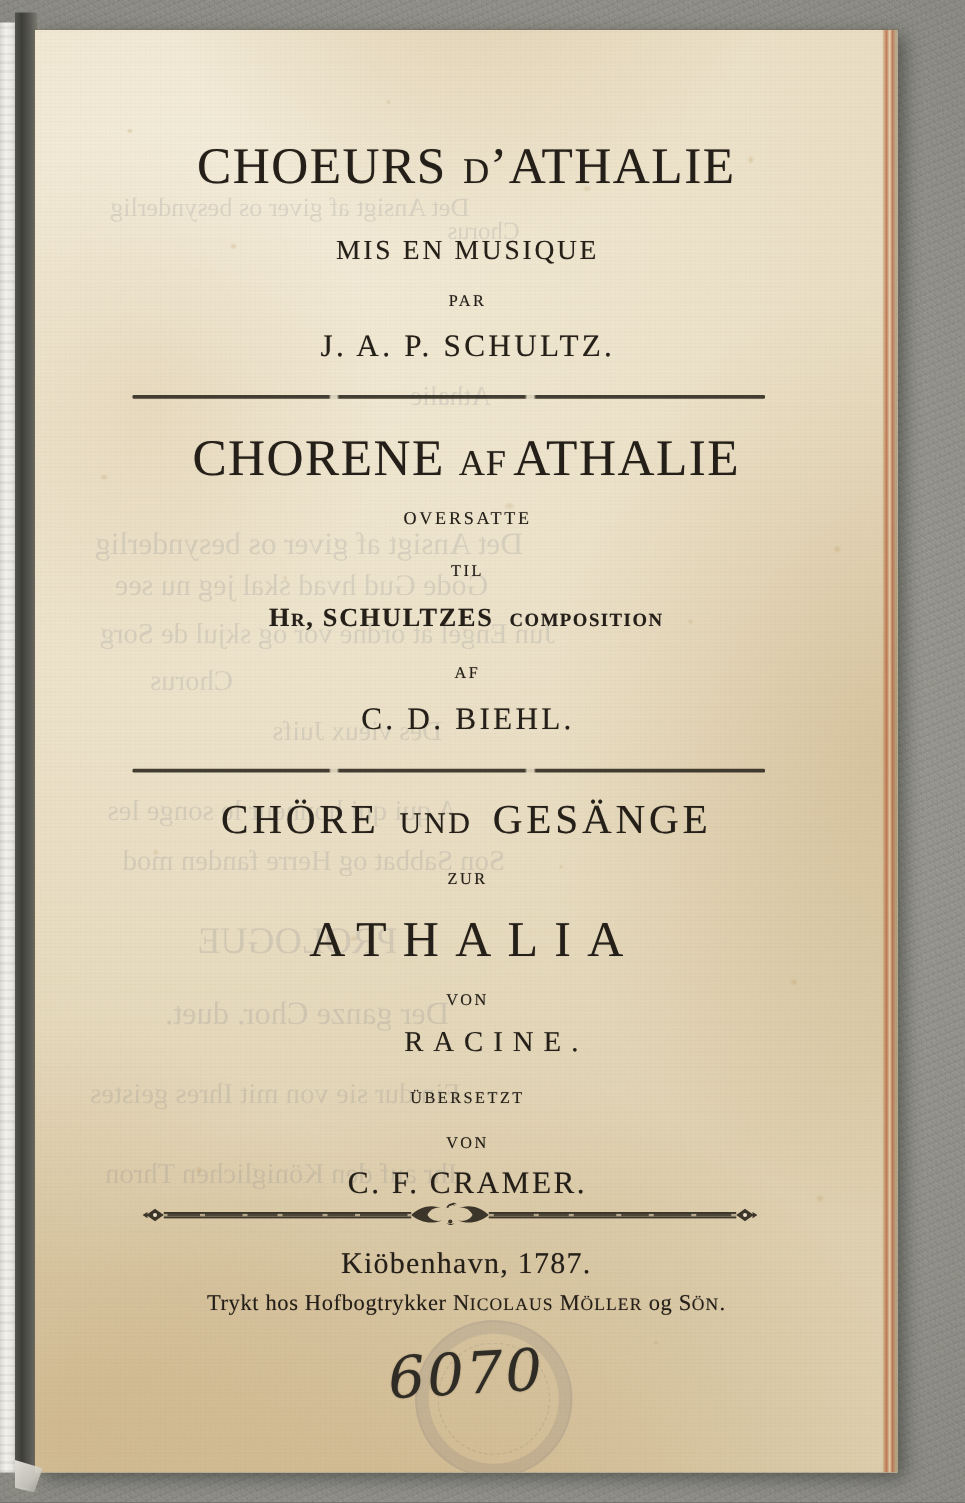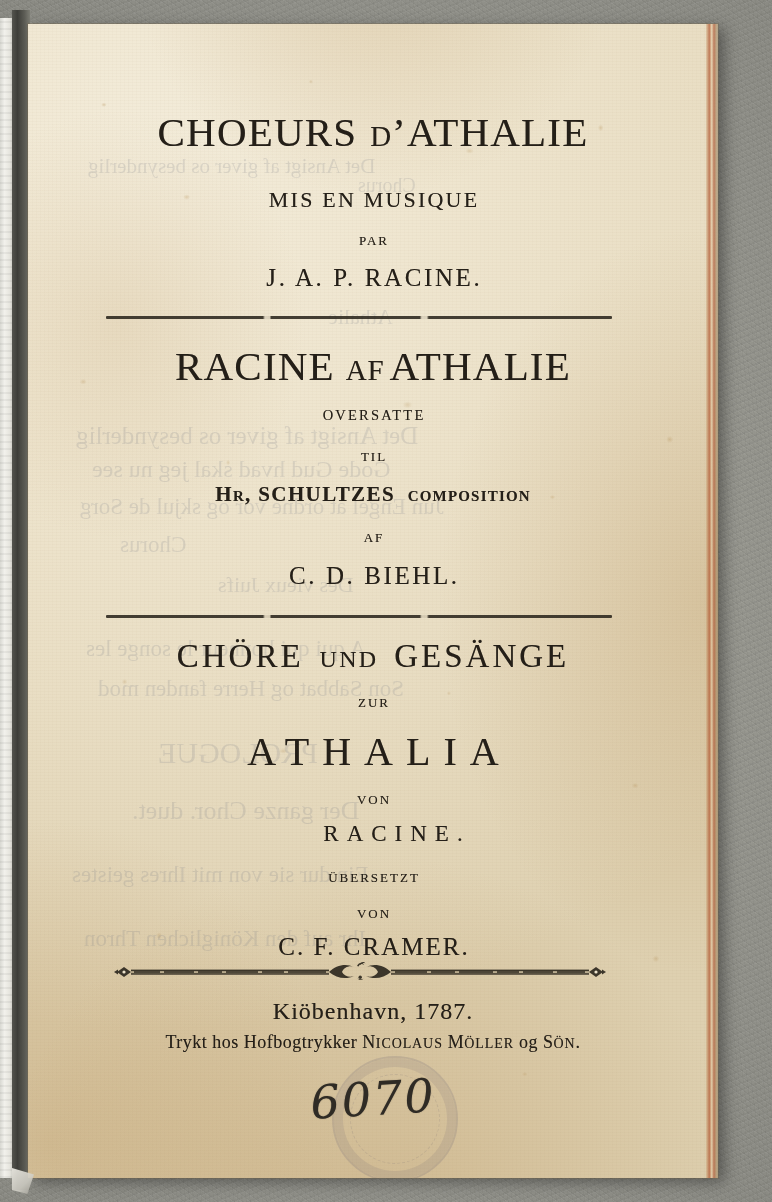--- a/index.html
+++ b/index.html
@@ -313,25 +313,25 @@
     </div>
 
     <div class="content">
 
       <div class="ln display-lg" style="top:84px;"><span>CHOEURS</span><span style="display:inline-block;width:13px;"></span><span class="sc">D</span><span>’ATHALIE</span></div>
 
       <div class="ln caps-md" style="top:163px;">MIS EN MUSIQUE</div>
 
       <div class="ln caps-sm" style="top:209px;">PAR</div>
 
-      <div class="ln name-line" style="top:240px;">J. A. P. RACINE.</div>
+      <div class="ln name-line" style="top:240px;">J. A. P. SCHULTZ.</div>
 
       <div class="rule" style="top:292px;"></div>
 
-      <div class="ln display-lg" style="top:318px;"><span>RACINE</span><span style="display:inline-block;width:11px;"></span><span class="sc">AF</span><span style="display:inline-block;width:5px;"></span><span>ATHALIE</span></div>
+      <div class="ln display-lg" style="top:318px;"><span>CHORENE</span><span style="display:inline-block;width:11px;"></span><span class="sc">AF</span><span style="display:inline-block;width:5px;"></span><span>ATHALIE</span></div>
 
       <div class="ln caps-sm2" style="top:383px;">OVERSATTE</div>
 
       <div class="ln caps-sm" style="top:425px;">TIL</div>
 
       <div class="ln mixed-line" style="top:458px;"><span class="big">H</span><span class="sc">R</span><span class="big">, SCHULTZES </span><span style="display:inline-block;width:6px;"></span><span class="sc">COMPOSITION</span></div>
 
       <div class="ln caps-sm" style="top:506px;">AF</div>
 
       <div class="ln name-line" style="top:538px;">C. D. BIEHL.</div>

